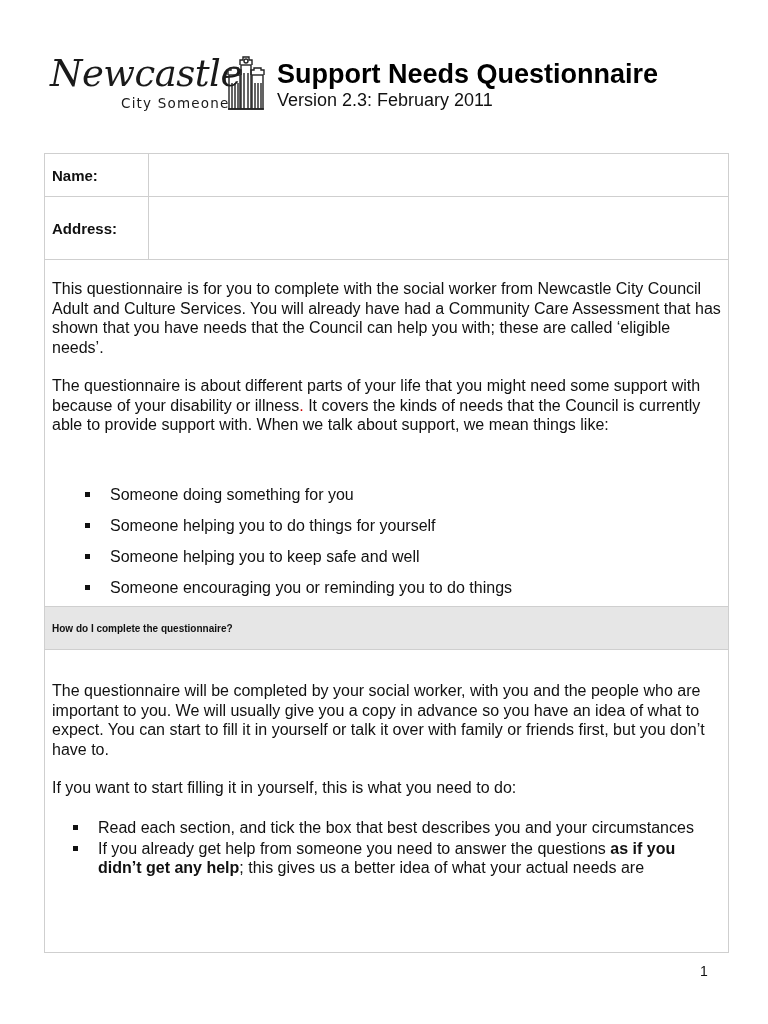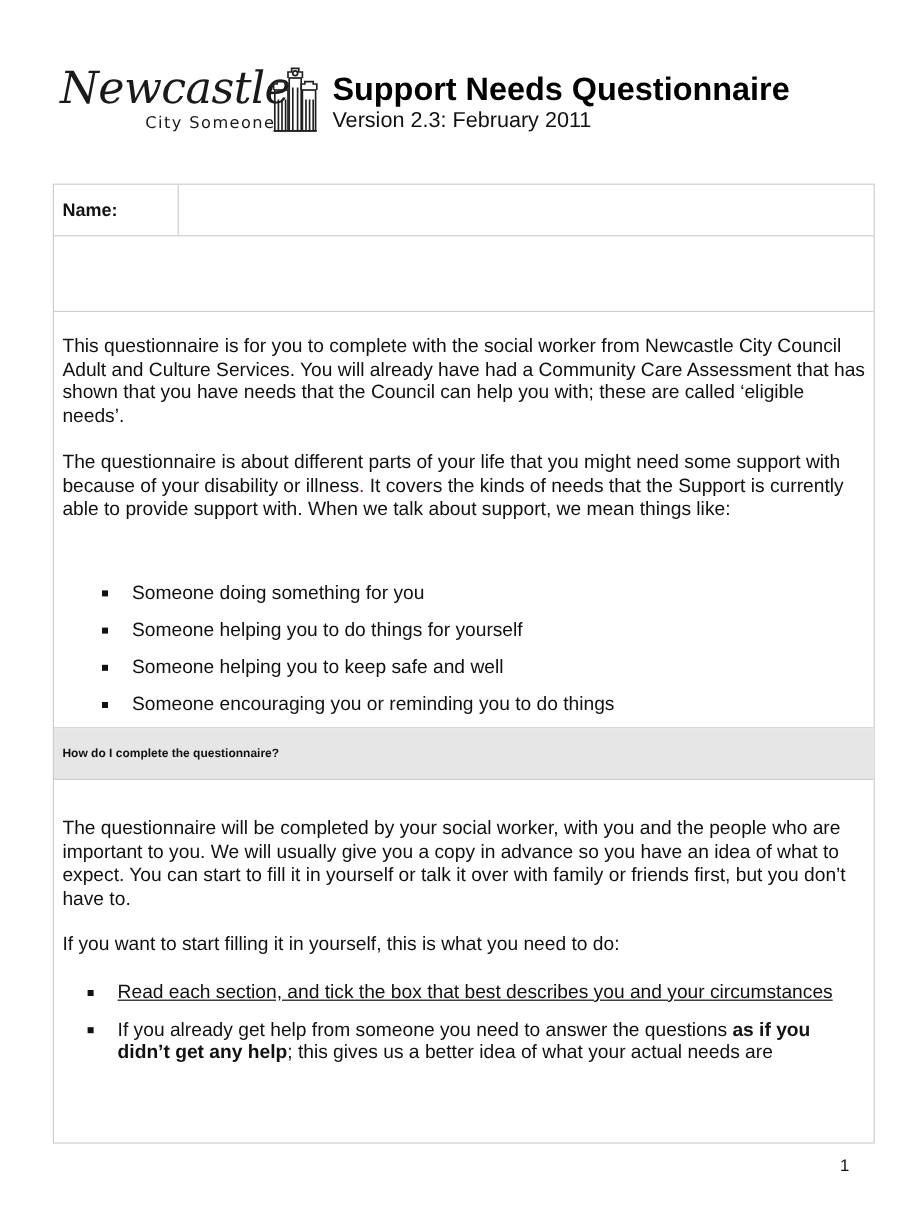--- a/index.html
+++ b/index.html
@@ -120,39 +120,40 @@
     <div class="doc-version">Version 2.3: February 2011</div>
   </div>
 </div>
 
 <div class="form-table">
   <div class="row row-name">
     <div class="label-cell">Name:</div>
     <div class="value-cell"></div>
   </div>
   <div class="row row-address">
+    <div class="label-cell">Address:</div>
     <div class="value-cell"></div>
   </div>
 
   <div class="intro">
     <p class="para p1">This questionnaire is for you to complete with the social worker from Newcastle City Council Adult and Culture Services.  You will already have had a Community Care Assessment that has shown that you have needs that the Council can help you with; these are called ‘eligible needs’.</p>
-    <p class="para p2"><span>The questionnaire is about different parts of your life that you might need some support with because of your disability or illness</span><span class="red-dot">.</span><span>  It covers the kinds of needs that the Support is currently able to provide support with.  When we talk about support, we mean things like:</span></p>
+    <p class="para p2"><span>The questionnaire is about different parts of your life that you might need some support with because of your disability or illness</span><span class="red-dot">.</span><span>  It covers the kinds of needs that the Council is currently able to provide support with.  When we talk about support, we mean things like:</span></p>
     <ul class="bullets">
       <li><span class="bullet-mark"></span><span>Someone doing something for you</span></li>
       <li><span class="bullet-mark"></span><span>Someone helping you to do things for yourself</span></li>
       <li><span class="bullet-mark"></span><span>Someone helping you to keep safe and well</span></li>
       <li><span class="bullet-mark"></span><span>Someone encouraging you or reminding you to do things</span></li>
     </ul>
   </div>
 
   <div class="section-head">How do I complete the questionnaire?</div>
 
   <div class="howto">
     <p class="para p3">The questionnaire will be completed by your social worker, with you and the people who are important to you.  We will usually give you a copy in advance so you have an idea of what to expect.  You can start to fill it in yourself or talk it over with family or friends first, but you don’t have to.</p>
     <p class="para p4">If you want to start filling it in yourself, this is what you need to do:</p>
     <ul class="bullets2">
-      <li style="margin-bottom:11px;text-decoration:underline;"><span class="bullet-mark"></span><span>Read each section, and tick the box that best describes you and your circumstances</span></li>
+      <li style="margin-bottom:1px;"><span class="bullet-mark"></span><span>Read each section, and tick the box that best describes you and your circumstances</span></li>
       <li><span class="bullet-mark"></span><span>If you already get help from someone you need to answer the questions </span><b>as if you didn’t get any help</b><span>; this gives us a better idea of what your actual needs are</span></li>
     </ul>
   </div>
 </div>
 
 <div class="page-num">1</div>
 
 </body></html>

